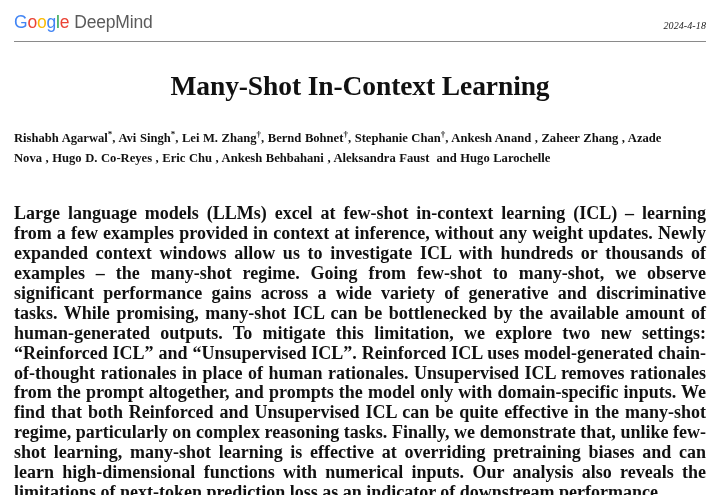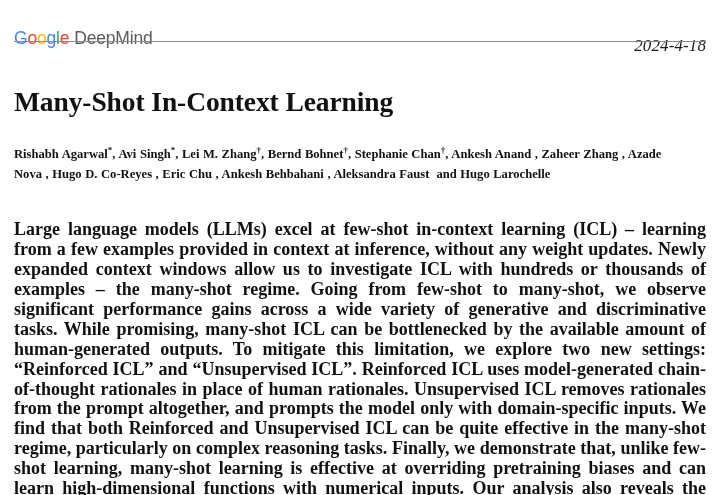--- a/index.html
+++ b/index.html
@@ -13,21 +13,21 @@
     font-family: "Liberation Serif", "DejaVu Serif", serif;
     color: #000000;
     overflow: hidden;
   }
 
   .page {
     position: relative;
     width: 720px;
     height: 495px;
     box-sizing: border-box;
-    padding: 16px 14px;
+    padding: 0 14px;
   }
 
   
   .header {
     position: relative;
     height: 42px;
   }
 
   .logo {
     position: absolute;
@@ -48,21 +48,21 @@
   .logo .dm {
     color: #5B5B5B;
     margin-left: 5px;
   }
 
   .header-date {
     position: absolute;
     right: 0;
     top: 20px;
     font-style: italic;
-    font-size: 17px;
+    font-size: 10px;
     color: #1a1a1a;
     letter-spacing: 0.1px;
   }
 
   .rule {
     position: absolute;
     left: 14px;
     right: 14px;
     top: 41px;
     height: 1px;
@@ -71,20 +71,21 @@
 
   
   .title {
     margin: 0;
     padding-top: 29px;
     font-size: 27.5px;
     font-weight: bold;
     letter-spacing: -0.1px;
     line-height: 1.1;
     color: #111111;
+    text-align: center;
   }
 
   
   .authors {
     margin-top: 28px;
     font-size: 12.6px;
     font-weight: bold;
     line-height: 19.5px;
     color: #111111;
     max-width: 660px;

